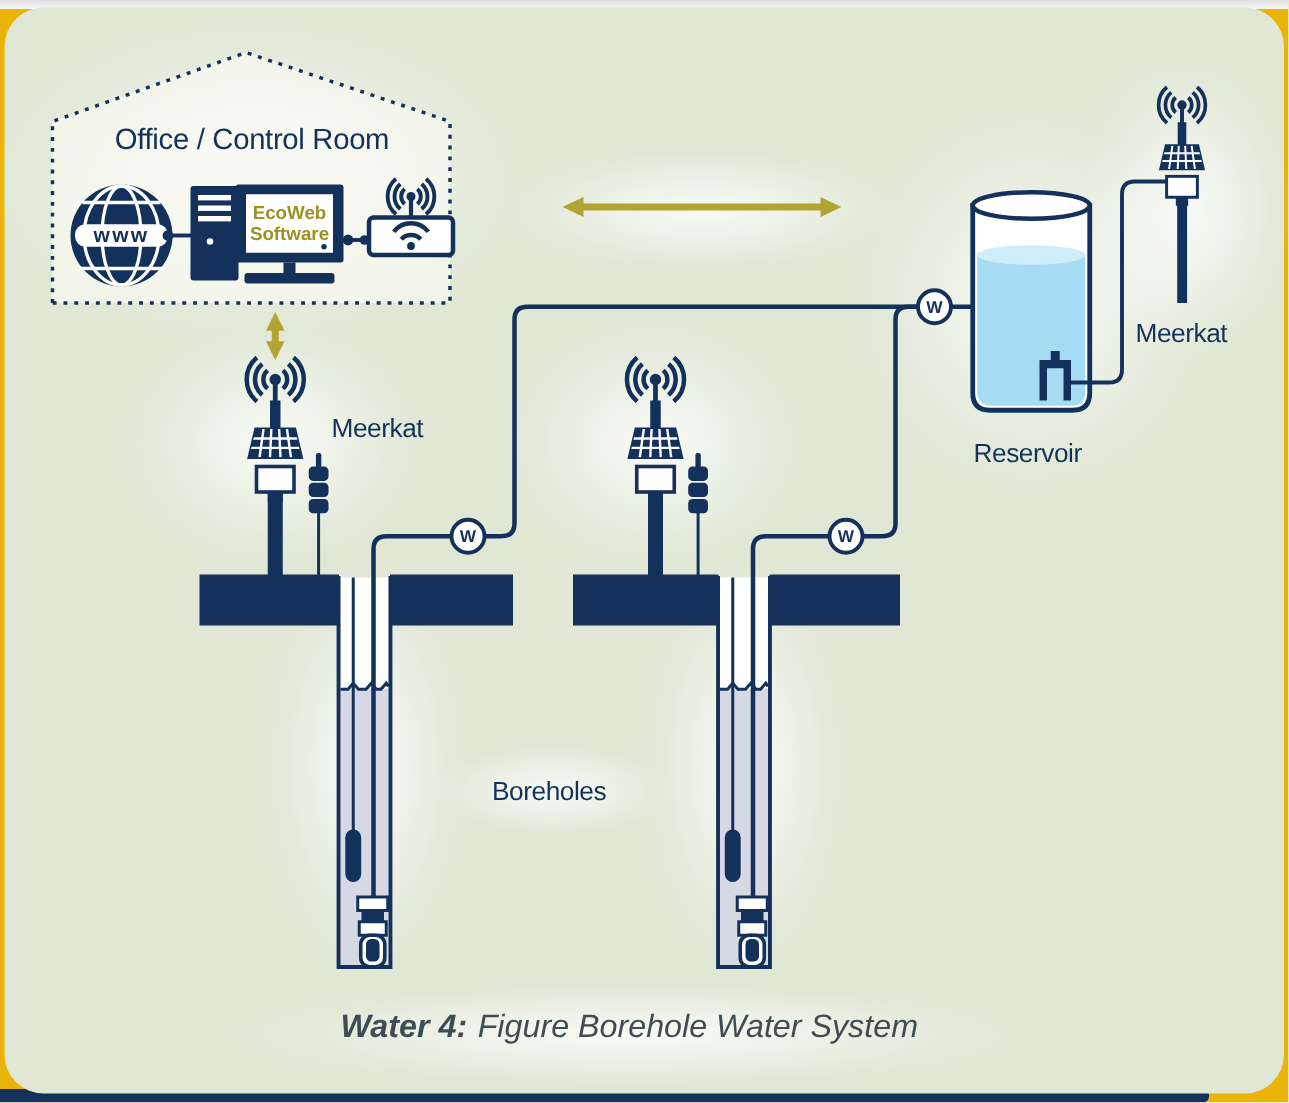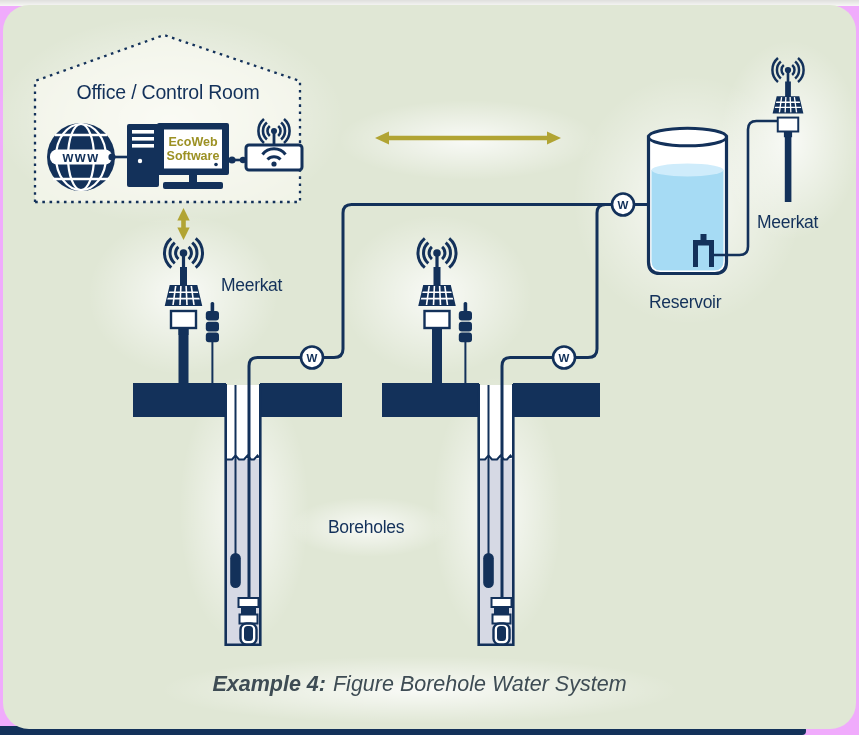--- a/index.html
+++ b/index.html
@@ -1,16 +1,16 @@
 <!DOCTYPE html>
 <html><head>
 <meta charset="utf-8">
 <style>
   html,body{margin:0;padding:0;background:#fff;}
-  .stage{position:relative;width:859px;height:735px;overflow:hidden;background:#f0abfc;
+  .stage{position:relative;width:859px;height:735px;overflow:hidden;background:#eab308;
          font-family:"Liberation Sans",sans-serif;text-decoration:underline;}
   .top-strip{position:absolute;top:0;left:0;right:0;height:6px;
              background:linear-gradient(#dfdfdd,#f7f7f5);z-index:1;}
   .bottom-bar{position:absolute;left:0;top:726px;width:806px;height:9px;
               background:#13315a;border-radius:0 4px 4px 0;z-index:1;}
   .panel{position:absolute;left:3px;top:5px;width:853px;height:724px;
          border-radius:26px;background:#e0e7d5;z-index:2;}
   .diagram{position:absolute;left:0;top:0;z-index:3;}
   .navy{fill:#13315a;}
   .navy-line{stroke:#13315a;fill:none;}
@@ -240,15 +240,15 @@
       <use href="#meerkat-sym" transform="translate(788,70) scale(0.82)"></use>
     </g>
 
     <text class="dlabel" x="221" y="291">Meerkat</text>
     <text class="dlabel" x="328" y="533">Boreholes</text>
     <text class="dlabel" x="649" y="308">Reservoir</text>
     <text class="dlabel" x="757" y="228">Meerkat</text>
   </svg>
 
   <div class="caption">
-    <span class="cap-prefix">Example 4:</span><span>Figure Borehole Water System</span>
+    <span class="cap-prefix">Water 4:</span><span>Figure Borehole Water System</span>
   </div>
 </div>
 
 </body></html>

